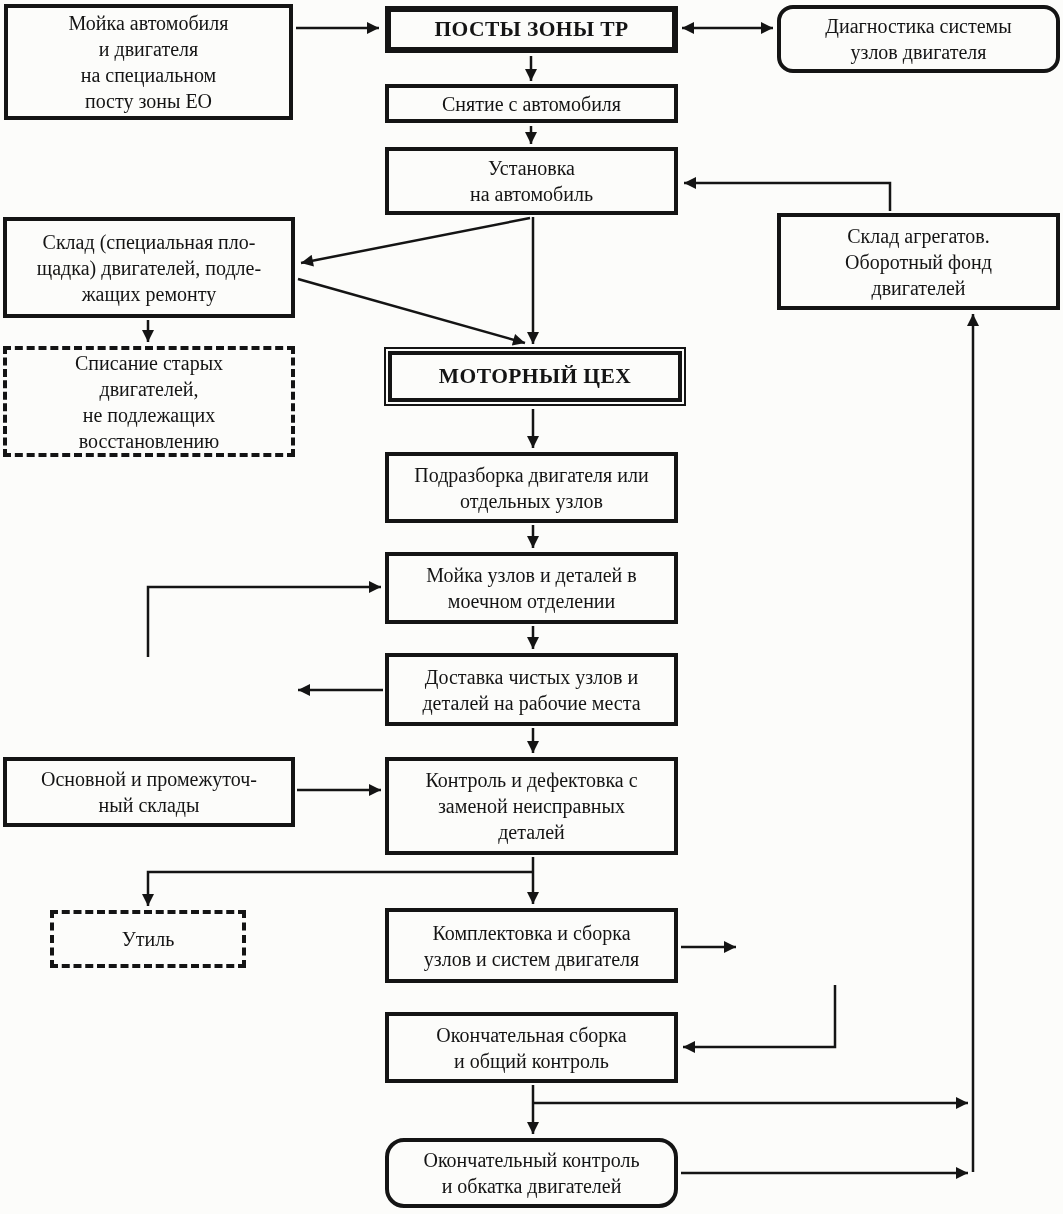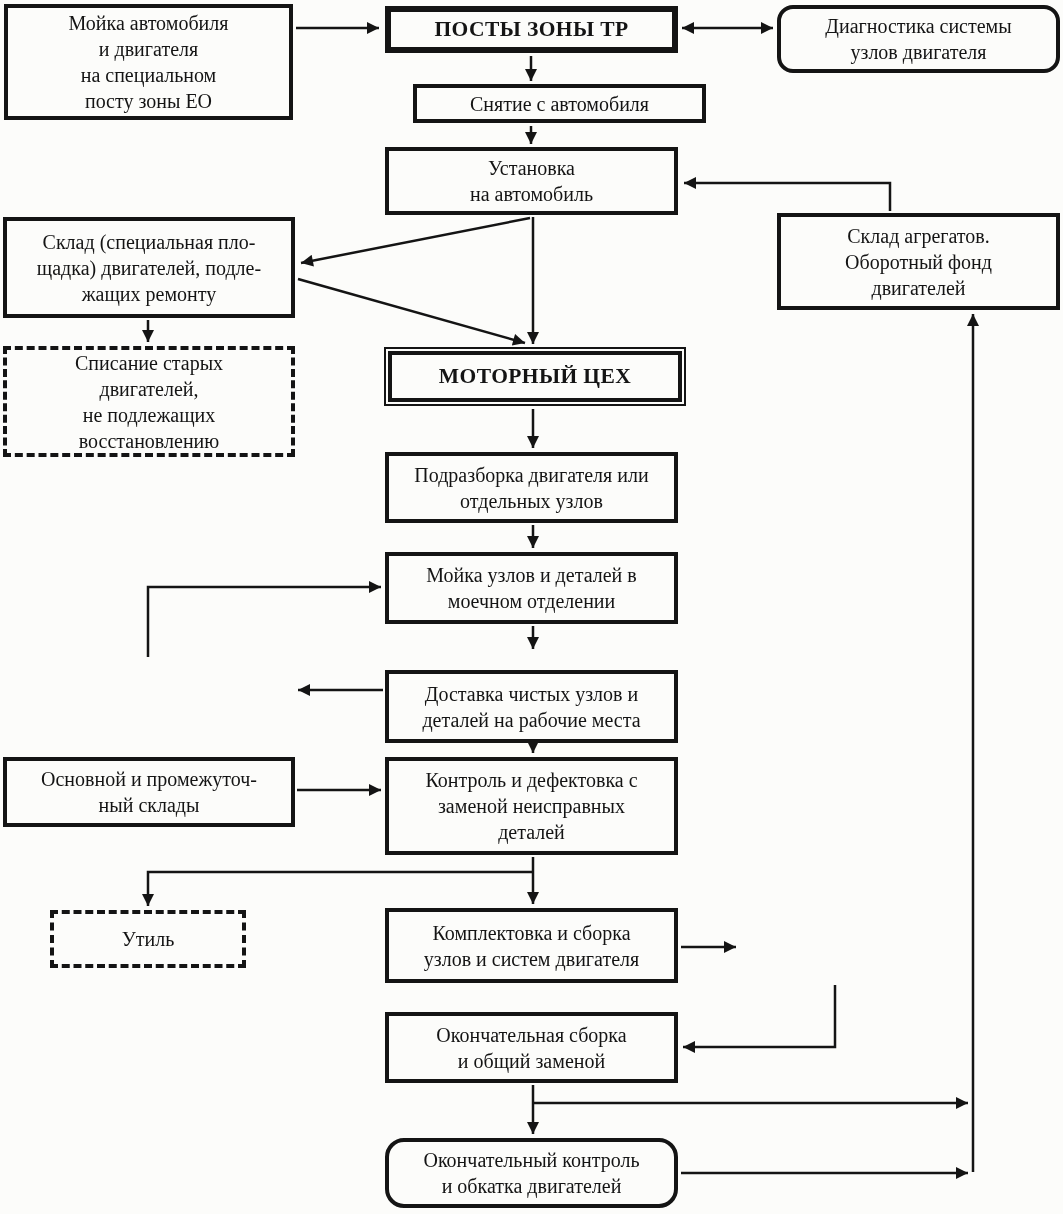--- a/index.html
+++ b/index.html
@@ -42,29 +42,29 @@
   .double {
     border-width: 4px;
     outline: 2px solid #141414;
     outline-offset: 2px;
   }
 
   
   #wash_eo            { left: 4px;   top: 4px;    width: 289px; height: 116px; }
   #posts_tr           { left: 385px; top: 6px;    width: 293px; height: 47px;  }
   #diagnostics        { left: 777px; top: 5px;    width: 283px; height: 68px; border-radius: 16px;  }
-  #removal            { left: 385px; top: 84px;   width: 293px; height: 39px; margin-left: 28px;  }
+  #removal            { left: 385px; top: 84px;   width: 293px; height: 39px;  }
   #install            { left: 385px; top: 147px;  width: 293px; height: 68px;  }
   #agg_warehouse      { left: 777px; top: 213px;  width: 283px; height: 97px;  }
   #warehouse_repair   { left: 3px;   top: 217px;  width: 292px; height: 101px; }
   #writeoff           { left: 3px;   top: 346px;  width: 292px; height: 111px; }
   #motor_shop         { left: 388px; top: 351px;  width: 294px; height: 51px;  }
   #disassembly        { left: 385px; top: 452px;  width: 293px; height: 71px;  }
   #washing_units      { left: 385px; top: 552px;  width: 293px; height: 72px;  }
-  #delivery           { left: 385px; top: 653px;  width: 293px; height: 73px; margin-top: 17px;  }
+  #delivery           { left: 385px; top: 653px;  width: 293px; height: 73px;  }
   #additional_disasm  { left: 8px;   top: 659px;  width: 283px; height: 62px;  }
   #main_warehouses    { left: 3px;   top: 757px;  width: 292px; height: 70px;  }
   #inspection_defects { left: 385px; top: 757px;  width: 293px; height: 98px; align-items: center;  }
   #scrap              { left: 50px;  top: 910px;  width: 196px; height: 58px;  }
   #assembly_units     { left: 385px; top: 908px;  width: 293px; height: 75px;  }
   #testing_units      { left: 740px; top: 910px;  width: 191px; height: 73px;  }
   #final_assembly     { left: 385px; top: 1012px; width: 293px; height: 71px;  }
   #final_inspection   { left: 385px; top: 1138px; width: 293px; height: 70px; border-radius: 19px;  }
 </style>
 </head>
@@ -208,21 +208,21 @@
   </div>
 
   <div class="node" id="assembly_units">
     <span class="lbl">Комплектовка и сборка
 узлов и систем двигателя</span>
   </div>
 
 
   <div class="node" id="final_assembly">
     <span class="lbl">Окончательная сборка
-и общий заменой</span>
+и общий контроль</span>
   </div>
 
   <div class="node" id="final_inspection">
     <span class="lbl">Окончательный контроль
 и обкатка двигателей</span>
   </div>
 
 </div>
 
 </body></html>

